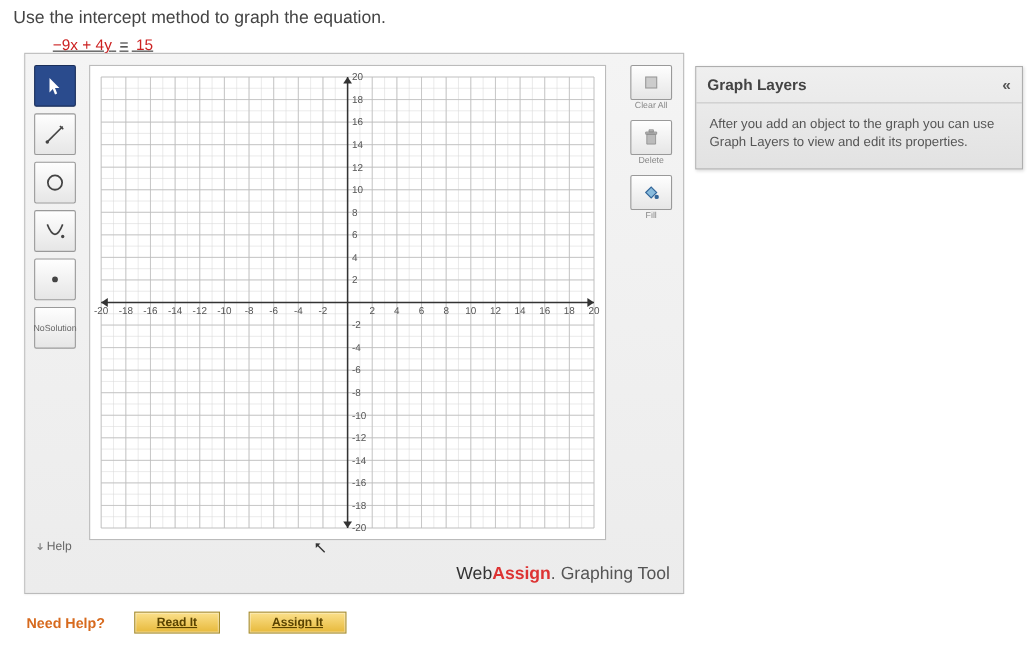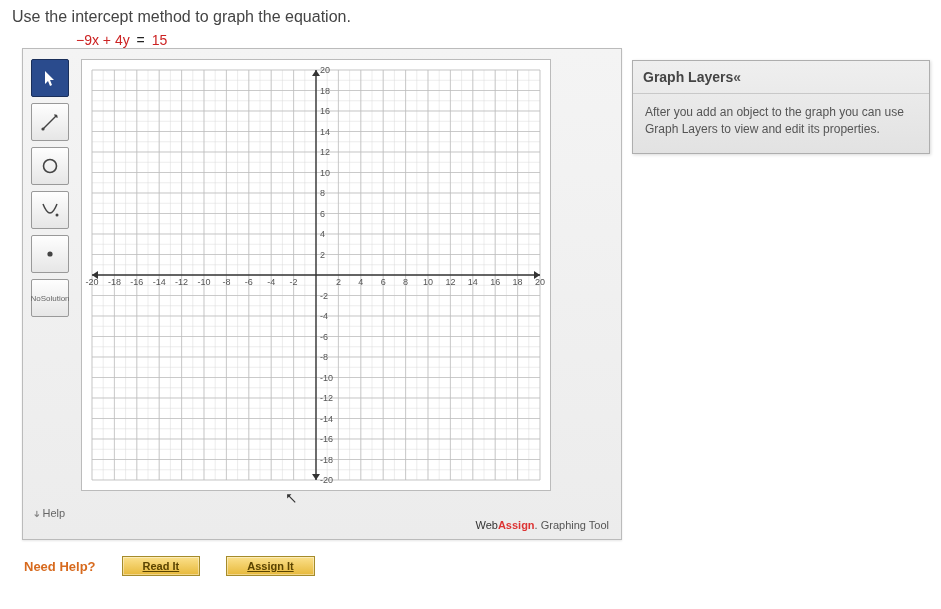--- a/index.html
+++ b/index.html
@@ -12,22 +12,23 @@
   height: 609px;
   position: relative;
   overflow: hidden;
 }
 .question-header {
   padding: 8px 12px 4px;
   color: #444;
   font-size: 16px;
 }
 .equation {
-  padding: 2px 0 6px 76px;
+  padding: 2px 0 6px 48px;
   font-size: 14px;
+  text-decoration: underline;
 }
 .eq-lhs { color: #c22; }
 .eq-eq  { color: #222; margin: 0 3px;}
 .eq-rhs { color: #c22; }
 
 .tool-container {
   position: absolute;
   left: 22px;
   top: 48px;
   width: 598px;
@@ -100,55 +101,55 @@
   color: #888;
   position: absolute;
   bottom: -10px;
   line-height: 8px;
 }
 .tool-btn.withcap { position: relative; margin-bottom: 18px; }
 
 .help-link {
   position: absolute;
   left: 10px;
-  bottom: 20px;
+  bottom: 36px;
   font-size: 11px;
   color: #666;
   cursor: pointer;
 }
 .help-link::before {
   content: "➜";
   display: inline-block;
   transform: rotate(90deg);
   font-size: 9px;
   margin-right: 2px;
   color: #888;
 }
 .branding {
   position: absolute;
   right: 12px;
   bottom: 8px;
-  font-size: 11px;
+  font-size: 16px;
   color: #555;
 }
 .branding .wa { color: #333; }
 .branding .wa b { color: #d33; }
 
 .layers-panel {
   position: absolute;
   left: 632px;
   top: 60px;
   width: 296px;
   border: 1px solid #aeaeae;
   background: linear-gradient(#efefef,#e2e2e2);
   box-shadow: 1px 1px 3px rgba(0,0,0,.15);
 }
 .layers-head {
   display: flex;
-  justify-content: flex-start;
+  justify-content: space-between;
   align-items: center;
   padding: 8px 10px;
   font-weight: bold;
   color: #444;
   font-size: 14px;
   border-bottom: 1px solid #c8c8c8;
 }
 .layers-head .collapse {
   font-size: 14px;
   color: #555;
@@ -405,20 +406,41 @@
         <text class="axis-label" x="238" y="115.5" text-anchor="start">10</text>
         <text class="axis-label" x="238" y="95" text-anchor="start">12</text>
         <text class="axis-label" x="238" y="74.5" text-anchor="start">14</text>
         <text class="axis-label" x="238" y="54" text-anchor="start">16</text>
         <text class="axis-label" x="238" y="33.5" text-anchor="start">18</text>
         <text class="axis-label" x="238" y="13" text-anchor="start">20</text>
       </svg>
     <span class="cursor-arrow">⭦</span>
   </div>
 
+  <div class="toolbar-right">
+    <div class="tool-btn small withcap">
+      <svg viewBox="0 0 20 20">
+          <rect x="5" y="5" width="10" height="10" fill="#ccc" stroke="#999"></rect>
+        </svg>
+      <span class="caption">Clear All</span>
+    </div>
+    <div class="tool-btn small withcap">
+      <svg viewBox="0 0 20 20">
+          <path d="M6 7 H14 V16 H6 Z M5 5 H15 V7 H5 Z M8 3 H12 V5 H8 Z" fill="#bbb" stroke="#888" stroke-width="0.7"></path>
+        </svg>
+      <span class="caption">Delete</span>
+    </div>
+    <div class="tool-btn small withcap">
+      <svg viewBox="0 0 20 20">
+          <path d="M5 10 L10 5 L15 10 L10 15 Z" fill="#8bd" stroke="#369"></path>
+          <circle cx="15" cy="14" r="2" fill="#369"></circle>
+        </svg>
+      <span class="caption">Fill</span>
+    </div>
+  </div>
 
   <div class="help-link">Help</div>
 
   <div class="branding">
     <span class="wa"><span>Web</span><b>Assign</b></span><span>. Graphing Tool</span>
   </div>
 </div>
 
 <div class="layers-panel">
   <div class="layers-head">

